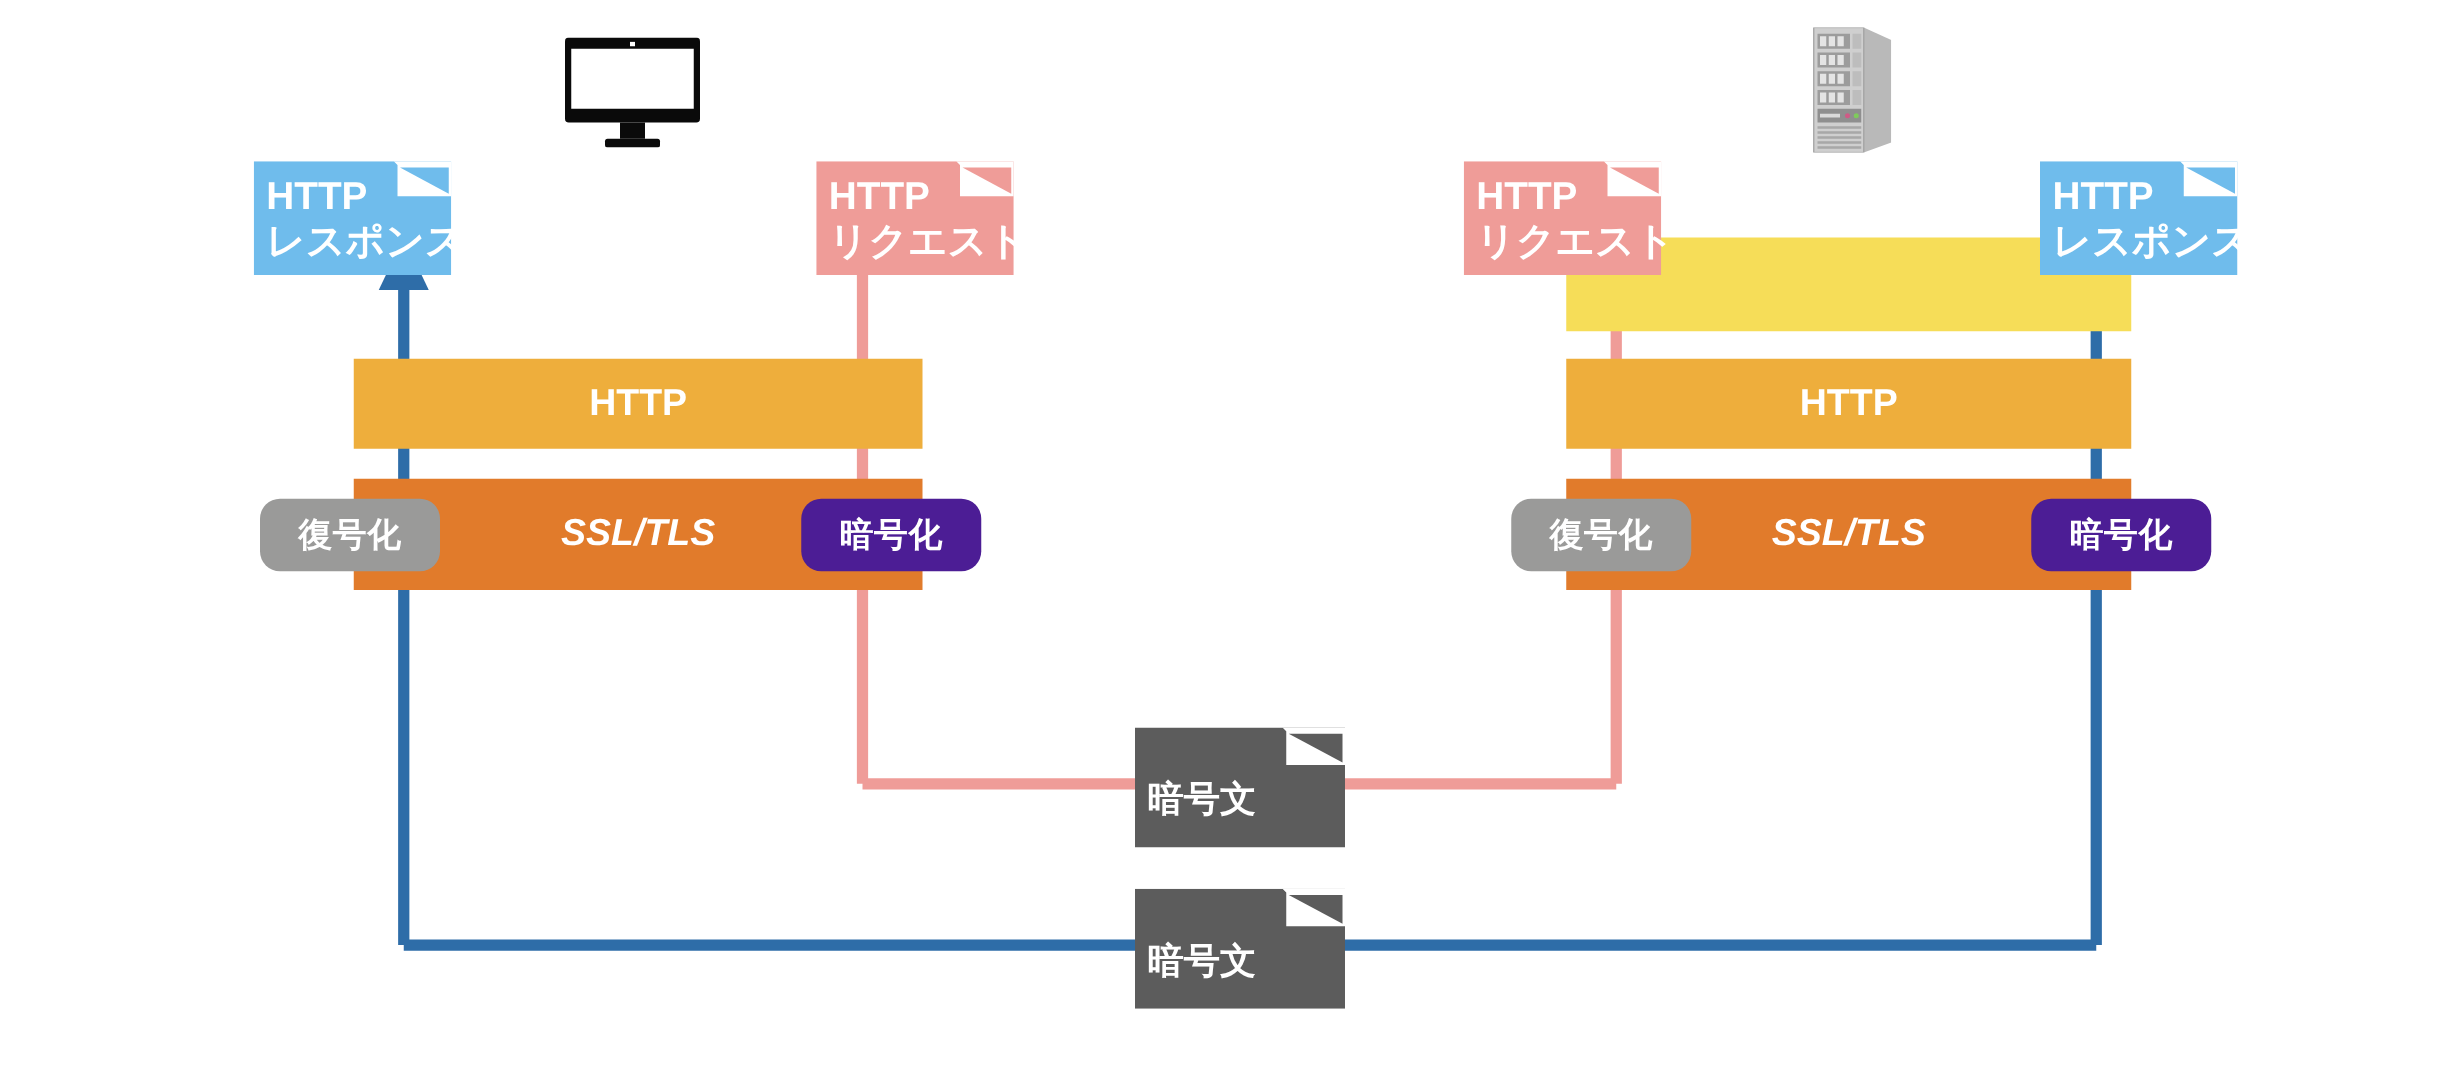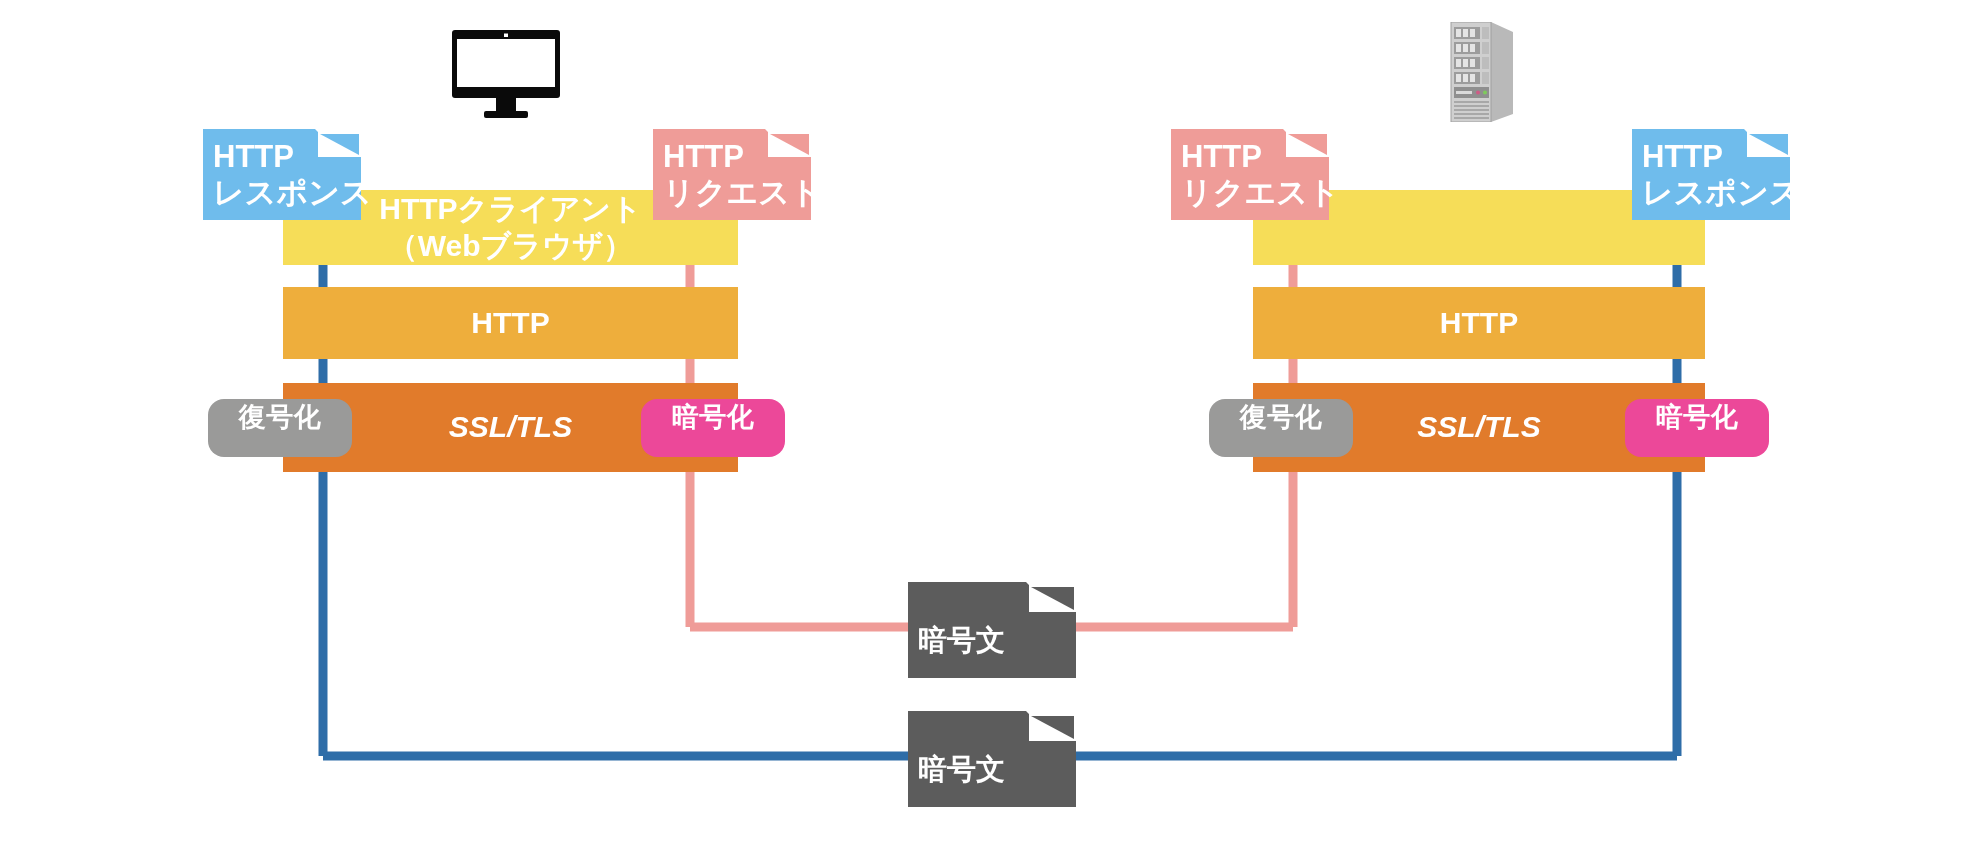--- a/index.html
+++ b/index.html
@@ -24,25 +24,25 @@
   .doc .doc-text { position:absolute; left:0; top:0; width:100%; height:100%;
                    display:flex; flex-direction:column; justify-content:center;
                    padding-left:10px; line-height:1.16; }
   .doc .doc-text span { display:block; white-space:nowrap; }
 
   .doc-blue  { --c:#6FBCEC; }
   .doc-pink  { --c:#EF9C98; }
   .doc-gray  { --c:#5C5C5C; }
 
   
-  .pill { position:absolute; display:flex; justify-content:center;
+  .pill { position:absolute; display:flex; align-items:center; justify-content:center;
           border-radius:16px; color:#fff; font-weight:700; font-size:27px;
           letter-spacing:0.5px; }
   .pill-dec { background:#9A9A99; }
-  .pill-enc { background:#ec4899; }
+  .pill-enc { background:#4c1d95; }
 
   
   .device { position:absolute; }
 </style>
 </head>
 <body>
 
 <div id="stage">
 
   <svg id="wires" viewBox="0 0 1965 853" xmlns="http://www.w3.org/2000/svg">
@@ -56,26 +56,20 @@
     <polygon points="1293,196 1276,231 1310,231" fill="#EF9C98"></polygon>
 
     <g stroke="#2E6DA8" stroke-width="9" fill="none">
       <path d="M 1677 200 L 1677 756"></path>
       <path d="M 1677 756 L 323 756"></path>
       <path d="M 323 756 L 323 222"></path>
     </g>
     <polygon points="323,190 303,232 343,232" fill="#2E6DA8"></polygon>
   </svg>
 
-  <div class="band band-app" style="left:283px; top:190px; width:455px; height:75px;">
-    <div>
-      <div>HTTPクライアント</div>
-      <div>（Webブラウザ）</div>
-    </div>
-  </div>
 
   <div class="band band-http" style="left:283px; top:287px; width:455px; height:72px;">
     <span>HTTP</span>
   </div>
 
   <div class="band band-ssl" style="left:283px; top:383px; width:455px; height:89px;">
     <span>SSL/TLS</span>
   </div>
 
   <div class="band band-app" style="left:1253px; top:190px; width:452px; height:75px;">

